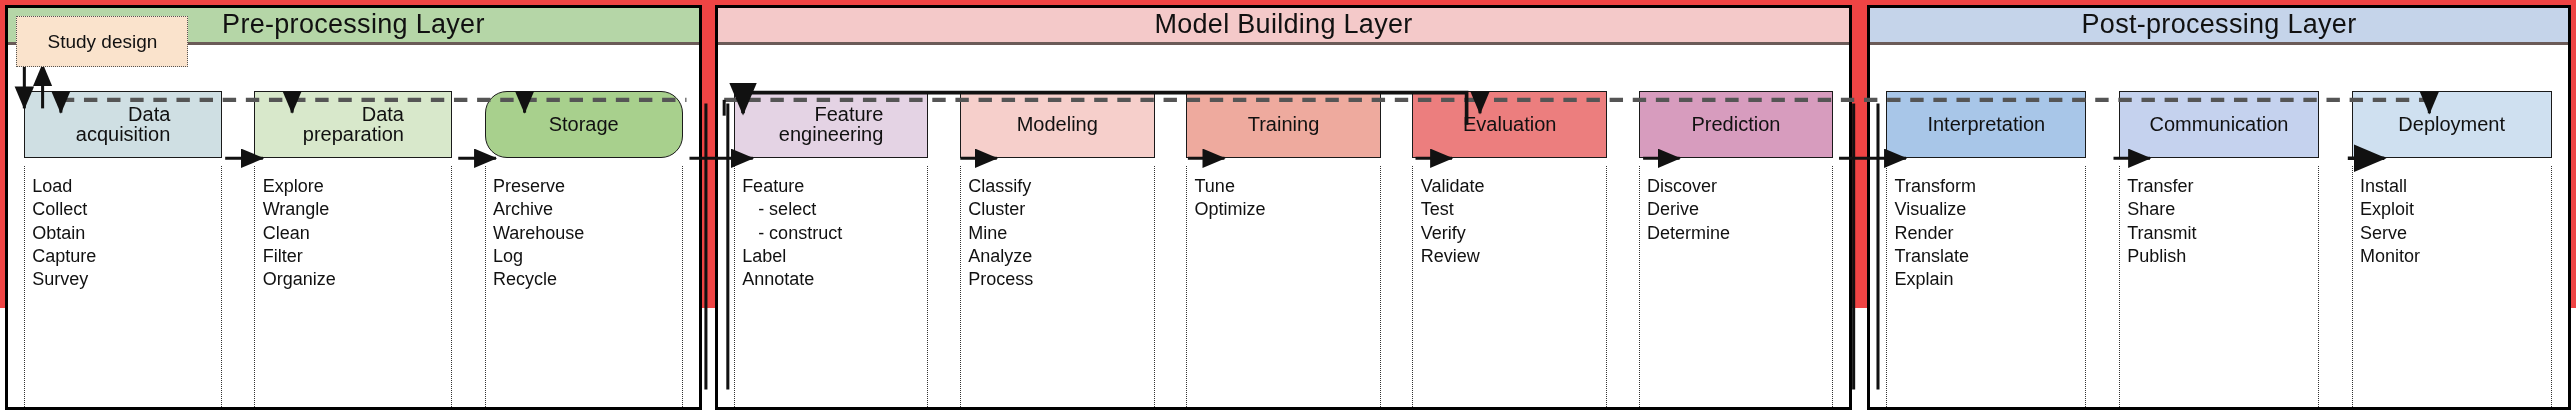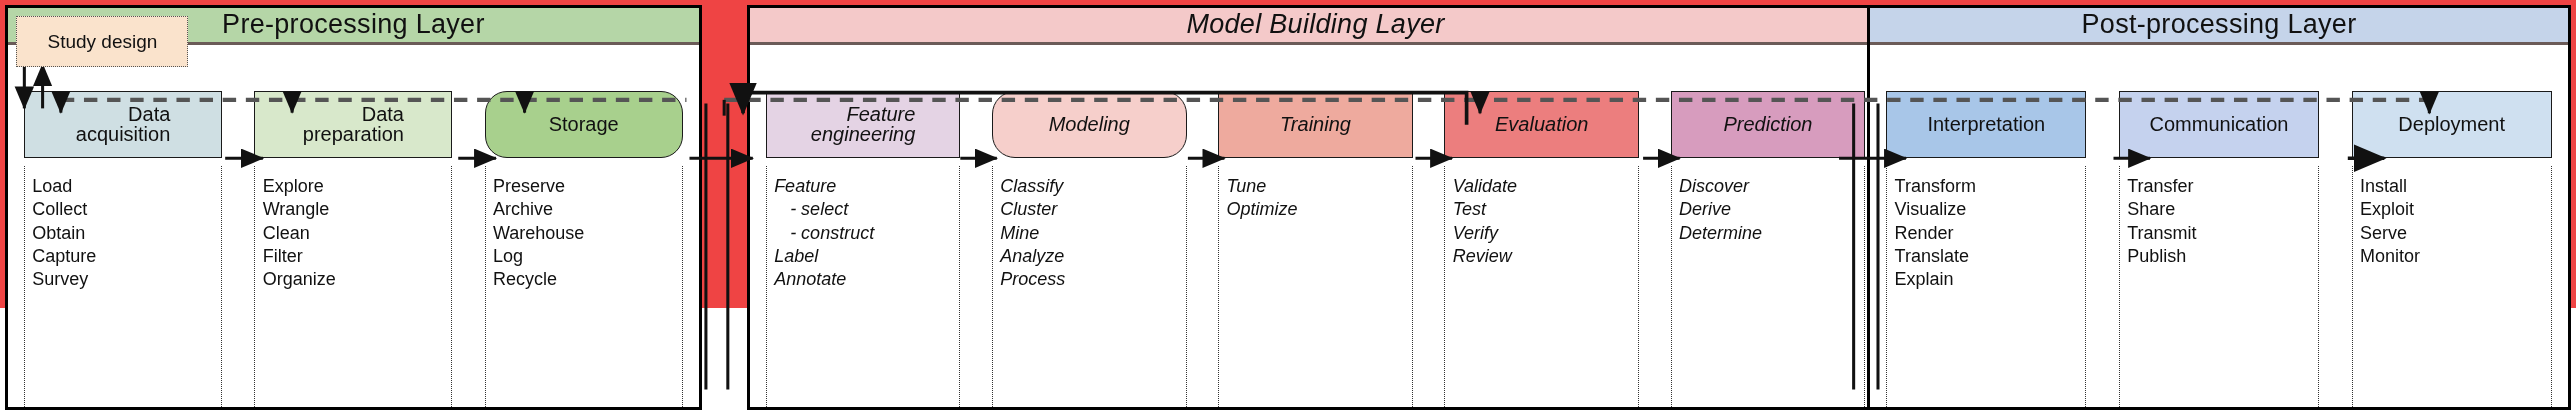--- a/index.html
+++ b/index.html
@@ -96,42 +96,42 @@
           <div class="item">Preserve</div>
           <div class="item">Archive</div>
           <div class="item">Warehouse</div>
           <div class="item">Log</div>
           <div class="item">Recycle</div>
         </div>
       </div>
     </div>
   </div>
 
-  <div class="layer" id="layer1" style="left:747px;width:1137px;font-style:italic;">
+  <div class="layer" id="layer1" style="left:715px;width:1137px;">
     <div class="layer-header" id="hdr1" style="background: rgb(244, 201, 201);">
       <div class="layer-title">Model Building Layer</div>
     </div>
     <div class="cols">
       <div class="col">
         <div class="stage" style="background:#e4d3e4;">
           <div class="stage-label">
             <span>Feature</span>
             <span class="l2">engineering</span>
           </div>
         </div>
         <div class="items">
           <div class="item">Feature</div>
           <div class="item sub">- select</div>
           <div class="item sub">- construct</div>
           <div class="item">Label</div>
           <div class="item">Annotate</div>
         </div>
       </div>
       <div class="col">
-        <div class="stage" style="background:#f6cfcb;border-radius:23px;">
+        <div class="stage" style="background:#f6cfcb;">
           <div class="stage-label">
             <span>Modeling</span>
           </div>
         </div>
         <div class="items">
           <div class="item">Classify</div>
           <div class="item">Cluster</div>
           <div class="item">Mine</div>
           <div class="item">Analyze</div>
           <div class="item">Process</div>

